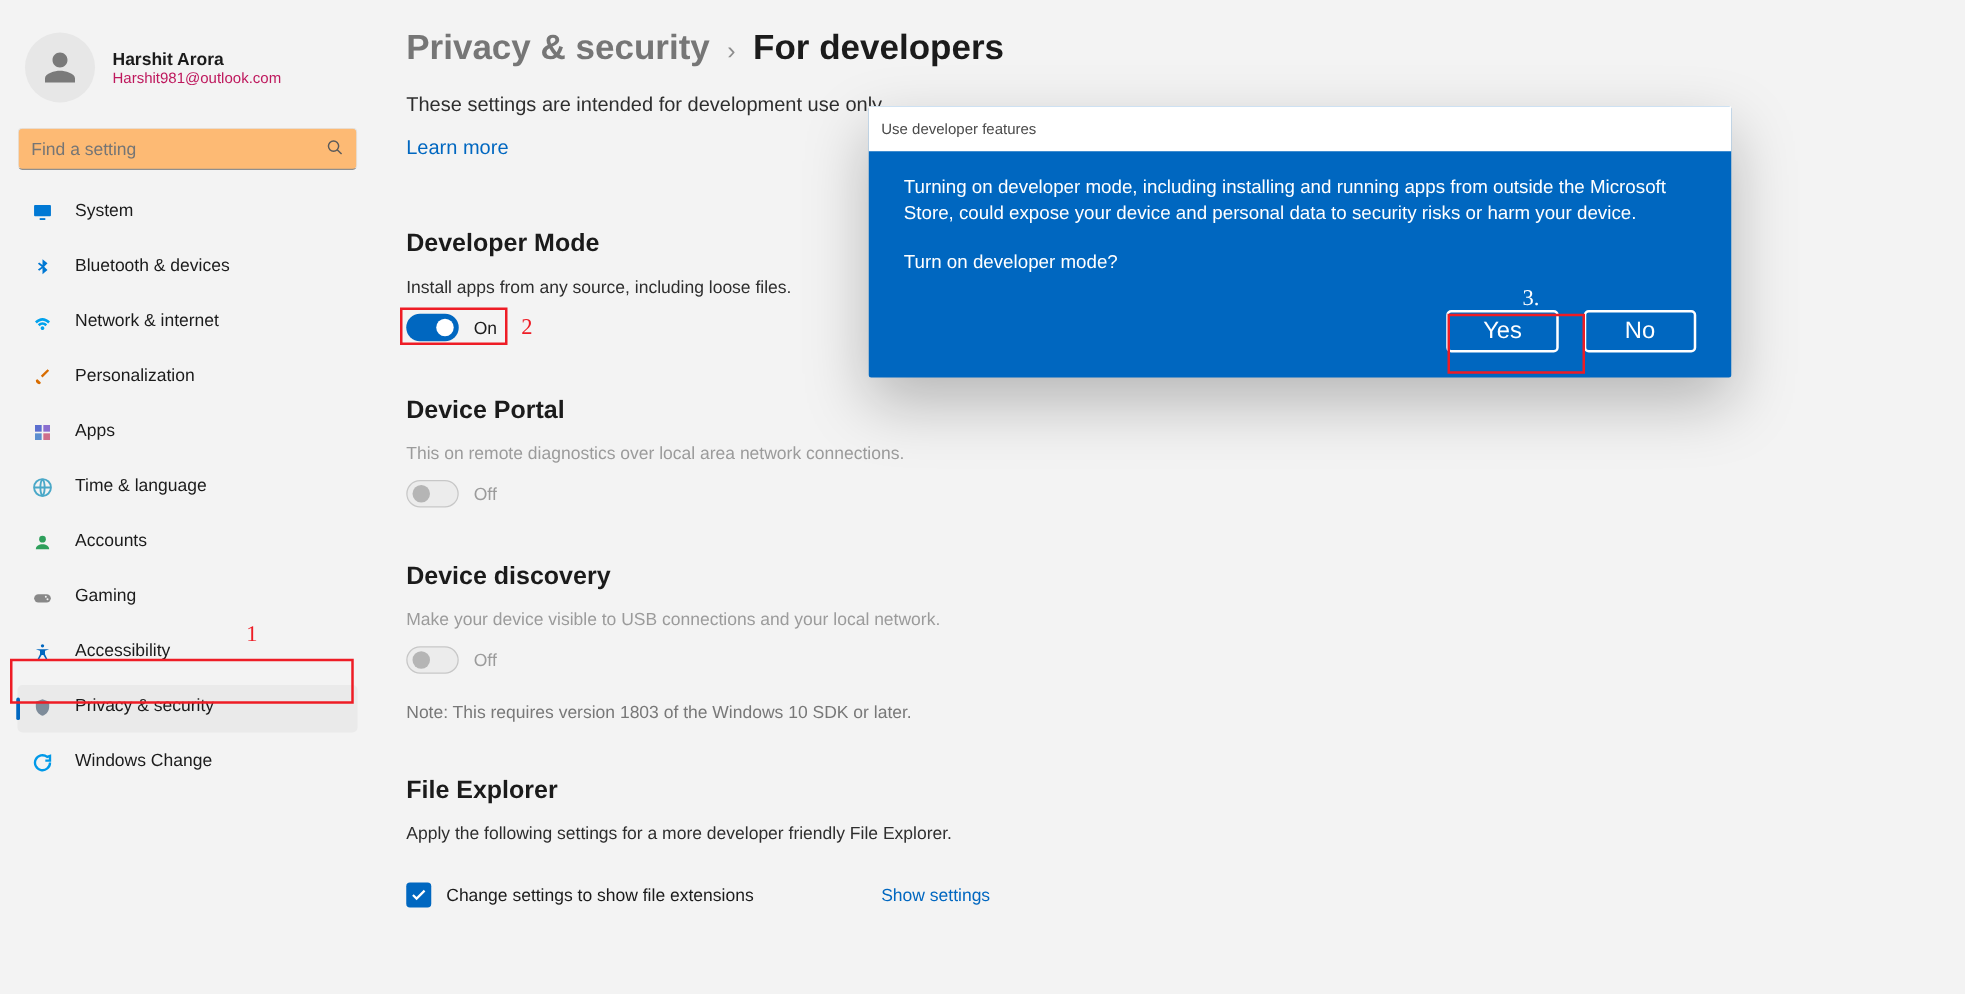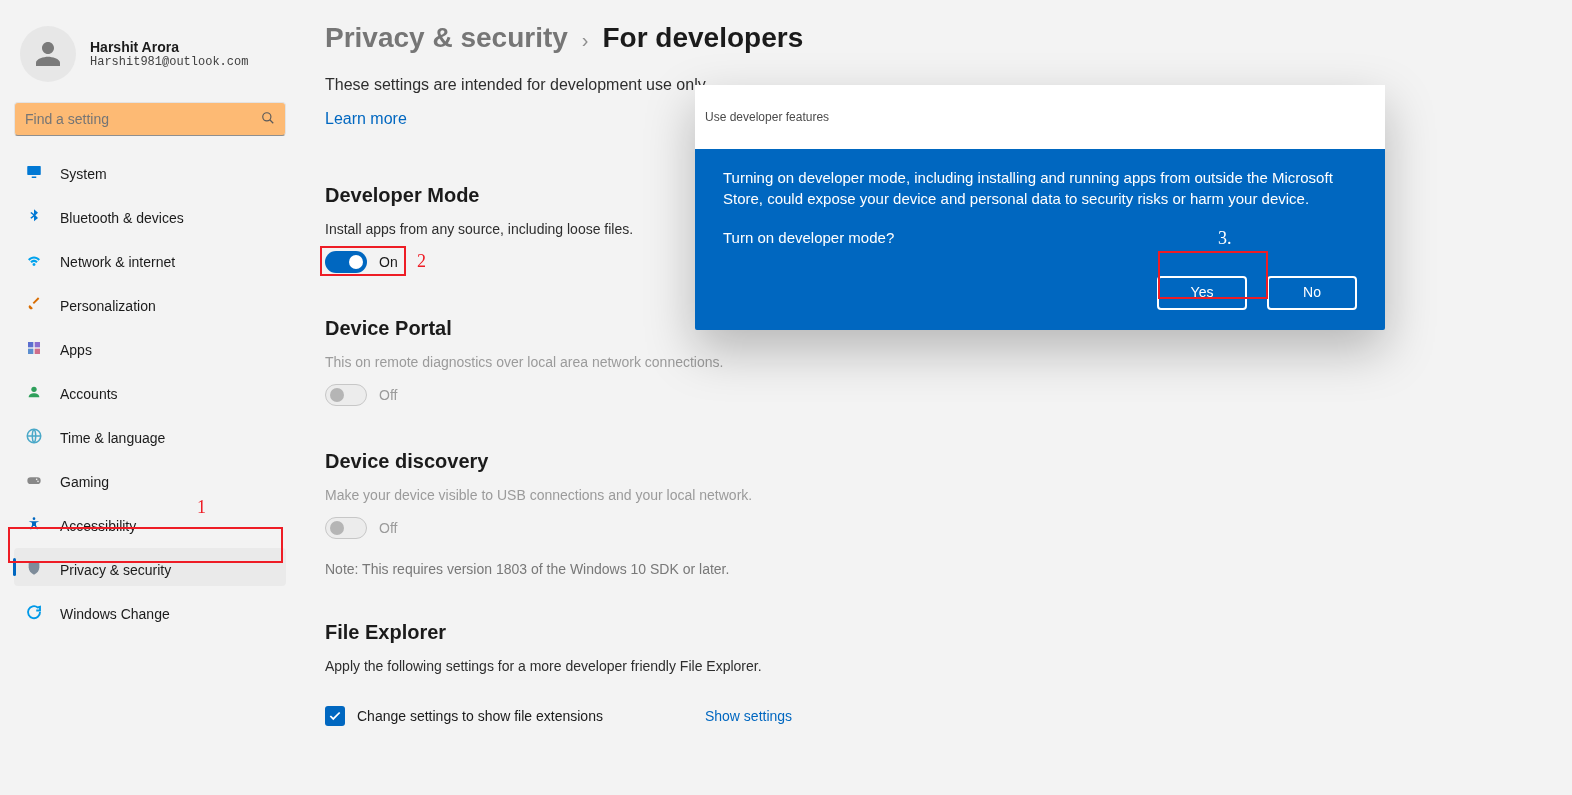--- a/index.html
+++ b/index.html
@@ -26,39 +26,39 @@
     padding: 6px 6px 16px 6px;
   }
   .avatar {
     width: 56px; height: 56px;
     border-radius: 50%;
     background: #e7e7e7;
     display: flex; align-items: center; justify-content: center;
   }
   .avatar svg { width: 32px; height: 32px; fill: #7a7a7a; }
   .profile-name { font-size: 14px; font-weight: 600; }
-  .profile-email { font-size: 12px; color: #404040; font-family: Liberation Mono, monospace; }
+  .profile-email { font-size: 12px; color: #be185d; }
   .search-box {
     margin: 4px 0 16px 0;
     background: #fdba74;
     border: 1px solid #e3e3e3;
     border-bottom: 1px solid #8f8f8f;
     border-radius: 4px;
     height: 34px;
     display: flex; align-items: center;
     padding: 0 10px;
   }
   .search-box input {
     flex: 1; border: none; background: transparent;
     font-size: 14px; color: #666; outline: none;
   }
   .search-box .icon { color: #5a5a5a; font-size: 13px; }
   .nav { margin-top: 4px; }
   .nav-item {
-    display: flex; align-items: flex-end;
+    display: flex; align-items: flex-start;
     gap: 16px;
     padding: 8px 10px;
     border-radius: 4px;
     font-size: 14px;
     cursor: pointer;
     margin-bottom: 6px;
     position: relative;
     height: 38px;
   }
   .nav-item .icon-box {
@@ -138,40 +138,40 @@
     width: 690px;
     background: #0067c0;
     box-shadow: 0 20px 50px rgba(0,0,0,0.25);
     border-radius: 2px;
     overflow: visible;
   }
   .dialog-title {
     background: #fff;
     color: #4a4a4a;
     font-size: 12px;
-    padding: 25px 10px;
+    padding: 11px 10px;
   }
   .dialog-body {
     padding: 18px 28px 20px 28px;
     color: #fff;
     font-size: 15px;
     line-height: 1.4;
   }
   .dialog-body p { margin-bottom: 18px; }
   .dialog-buttons {
     display: flex; gap: 20px;
     justify-content: flex-end;
     margin-top: 28px;
   }
   .dialog-btn {
     width: 90px; height: 34px;
     border: 2px solid #fff;
     background: transparent;
     color: #fff;
-    font-size: 14px;
+    font-size: 19px;
     border-radius: 4px;
     cursor: pointer;
     display: flex; align-items: center; justify-content: center;
   }
   .annot {
     position: absolute;
     border: 2px solid #ee1c25;
     pointer-events: none;
   }
   .annot-label {
@@ -247,35 +247,35 @@
             <rect x="3" y="3" width="8" height="8" fill="#5b6ecf"></rect>
             <rect x="13" y="3" width="8" height="8" fill="#8b6ecf"></rect>
             <rect x="3" y="13" width="8" height="8" fill="#5b8ecf"></rect>
             <rect x="13" y="13" width="8" height="8" fill="#cf6e8b"></rect>
           </svg>
         </span>
         <span>Apps</span>
       </div>
       <div class="nav-item">
         <span class="icon-box">
+          <svg viewBox="0 0 24 24" width="18" height="18" fill="none" stroke="#4aa8c8" stroke-width="2">
+            <circle cx="12" cy="12" r="9"></circle>
+            <path d="M3 12h18M12 3c3 3 3 15 0 18M12 3c-3 3-3 15 0 18"></path>
+          </svg>
+        </span>
+        <span>Time &amp; language</span>
+      </div>
+      <div class="nav-item">
+        <span class="icon-box">
           <svg viewBox="0 0 24 24" width="16" height="16" fill="#2e9f5b">
             <circle cx="12" cy="8" r="4"></circle>
             <path d="M4 20c0-4 4-6 8-6s8 2 8 6z"></path>
           </svg>
         </span>
         <span>Accounts</span>
-      </div>
-      <div class="nav-item">
-        <span class="icon-box">
-          <svg viewBox="0 0 24 24" width="18" height="18" fill="none" stroke="#4aa8c8" stroke-width="2">
-            <circle cx="12" cy="12" r="9"></circle>
-            <path d="M3 12h18M12 3c3 3 3 15 0 18M12 3c-3 3-3 15 0 18"></path>
-          </svg>
-        </span>
-        <span>Time &amp; language</span>
       </div>
       <div class="nav-item">
         <span class="icon-box">
           <svg viewBox="0 0 24 24" width="20" height="16" fill="#888">
             <rect x="2" y="8" width="20" height="10" rx="5"></rect>
             <circle cx="16" cy="11" r="1.2" fill="#f3f3f3"></circle>
             <circle cx="18" cy="14" r="1.2" fill="#f3f3f3"></circle>
           </svg>
         </span>
         <span>Gaming</span>

